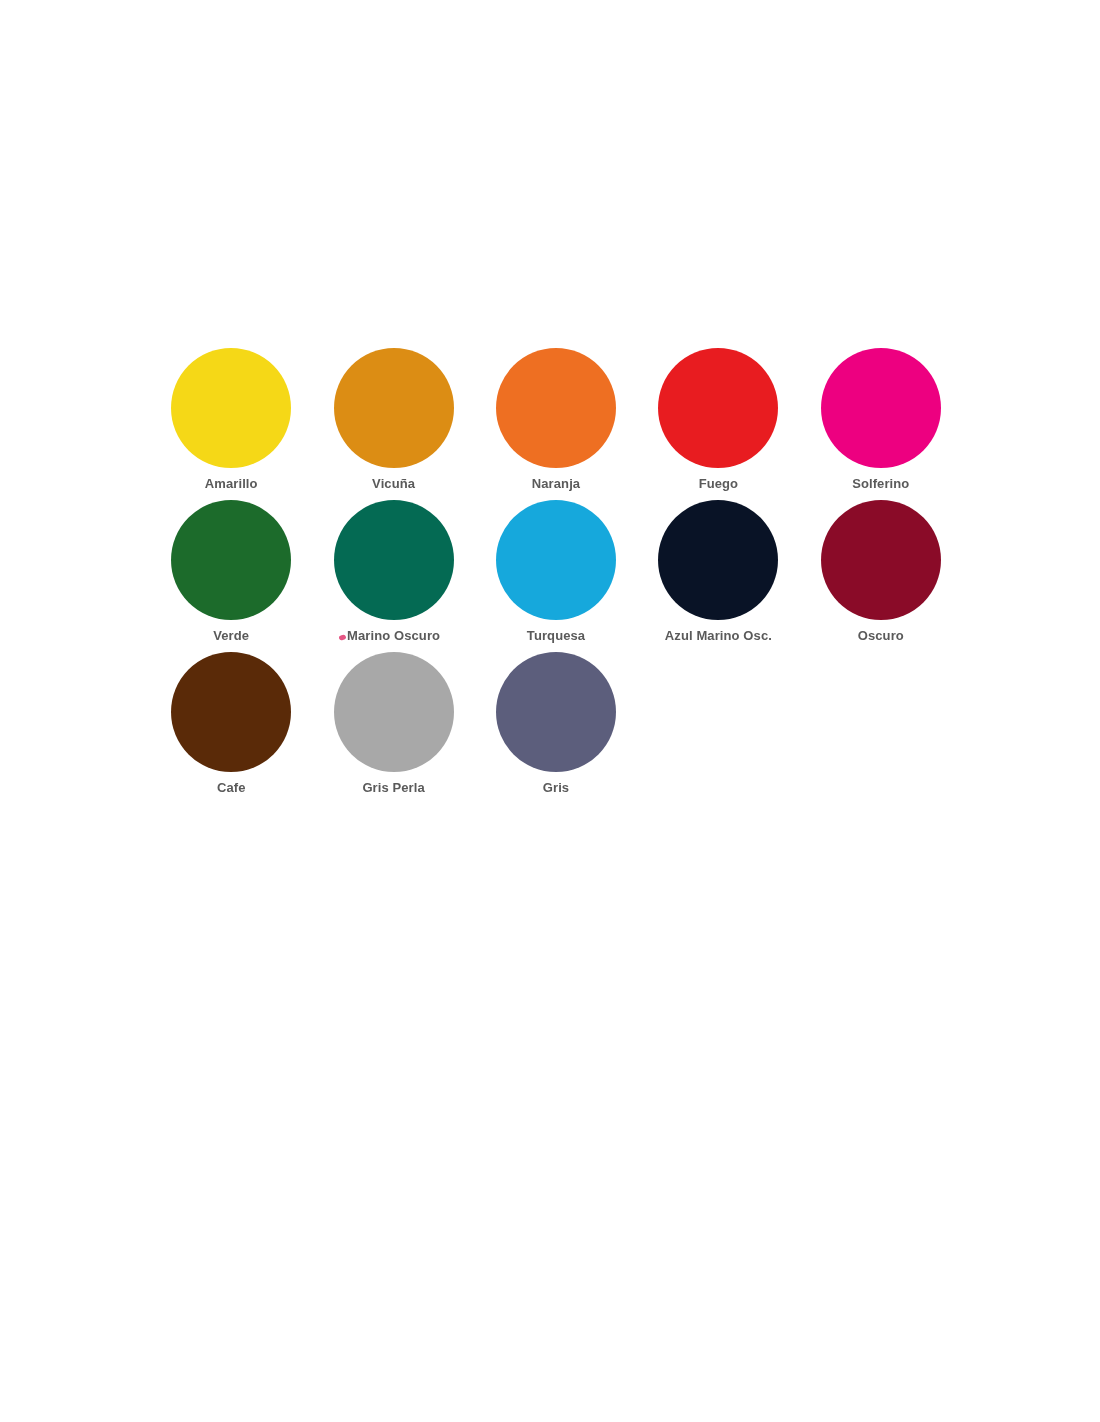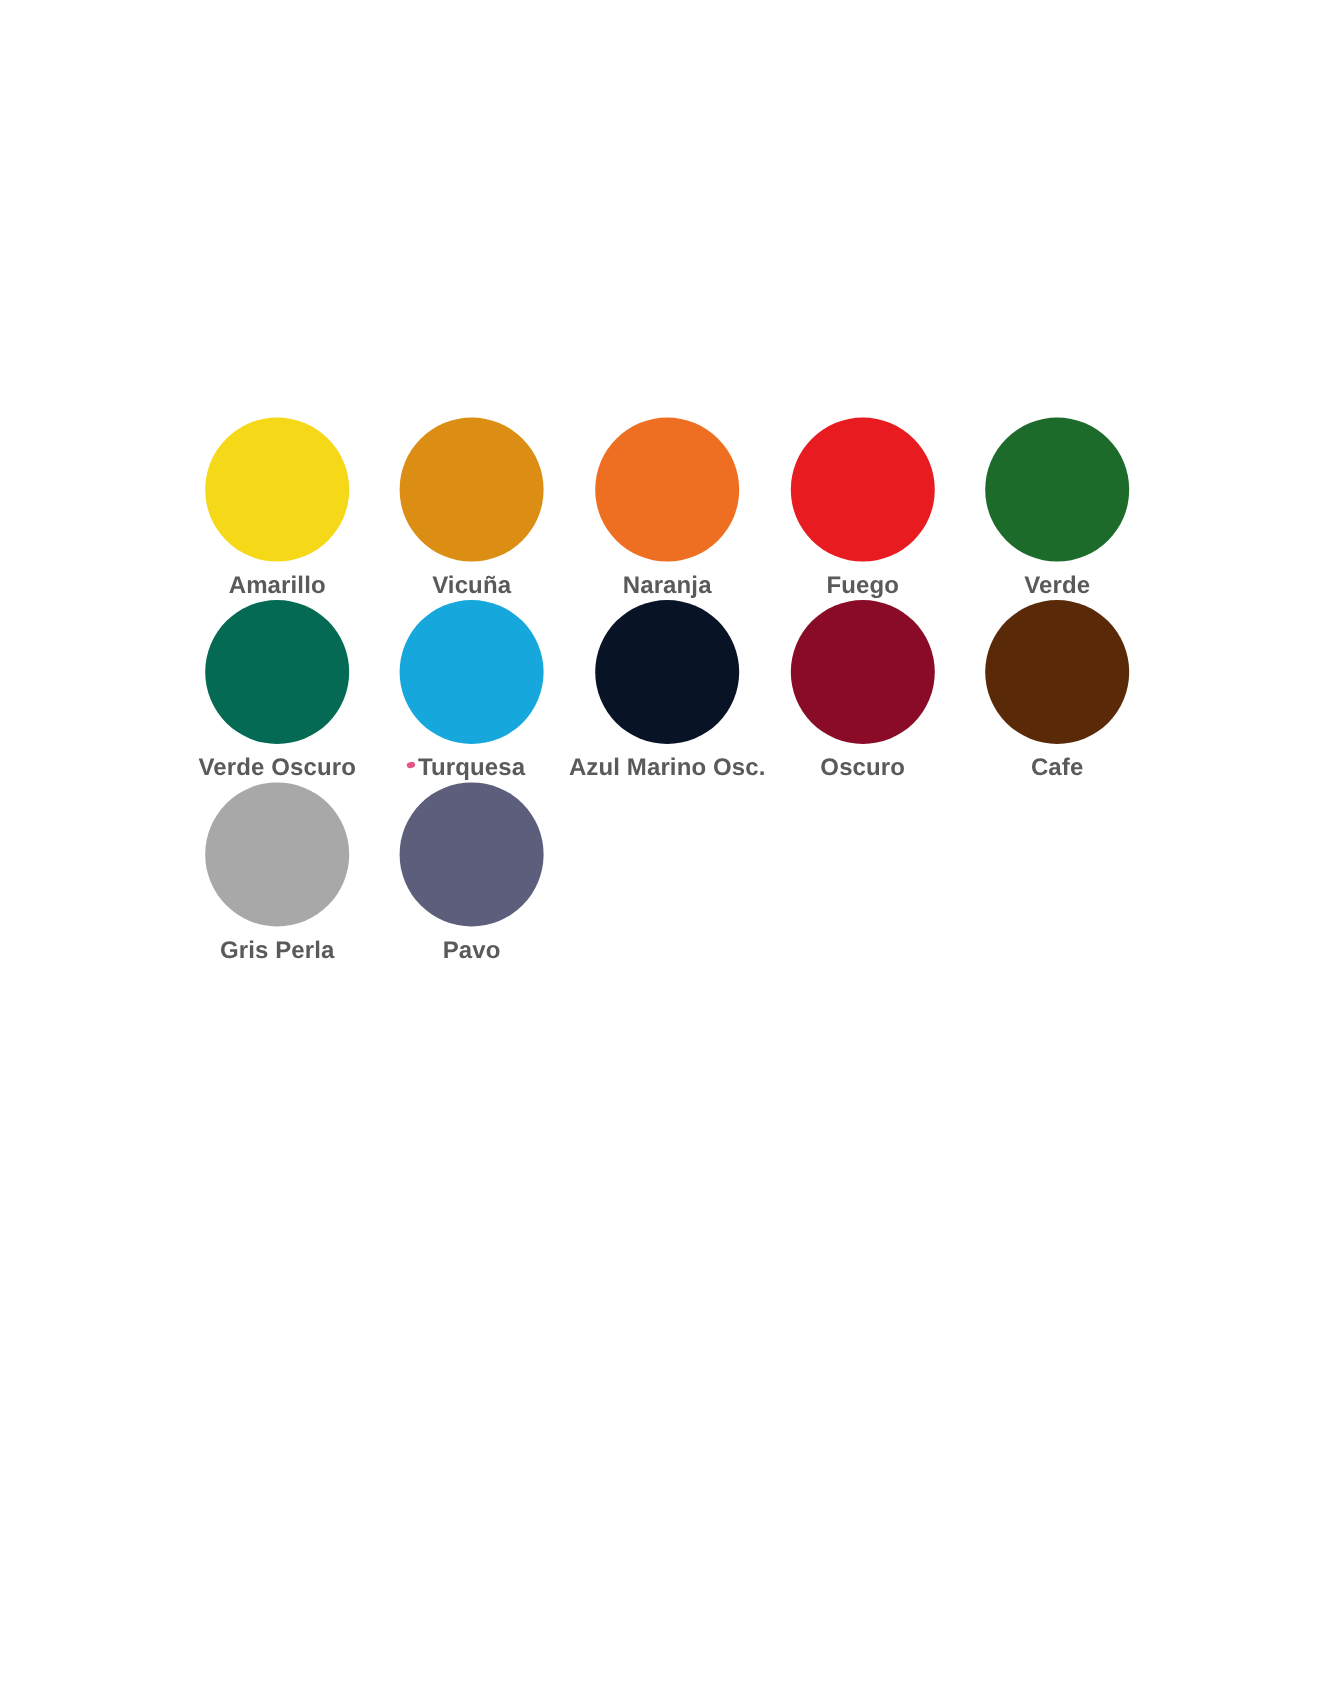--- a/index.html
+++ b/index.html
@@ -46,21 +46,21 @@
 
   .swatch-dot {
     width: 120px;
     height: 120px;
     border-radius: 50%;
     display: block;
   }
 
   .swatch-label {
     margin-top: 9px;
-    font-size: 20px;
+    font-size: 13px;
     font-weight: 600;
     letter-spacing: 0.1px;
     color: #5a5a5a;
     white-space: nowrap;
     text-align: center;
     line-height: 1.1;
   }
 
   
   .speck {
@@ -90,26 +90,30 @@
       </div>
       <div class="swatch-cell">
         <span class="swatch-dot" style="background: rgb(238, 111, 34);"></span>
         <span class="swatch-label">Naranja</span>
       </div>
       <div class="swatch-cell">
         <span class="swatch-dot" style="background: rgb(232, 28, 32);"></span>
         <span class="swatch-label">Fuego</span>
       </div>
       <div class="swatch-cell">
+        <span class="swatch-dot" style="background: rgb(237, 0, 128);"></span>
+        <span class="swatch-label">Solferino</span>
+      </div>
+      <div class="swatch-cell">
         <span class="swatch-dot" style="background: rgb(28, 107, 43);"></span>
         <span class="swatch-label">Verde</span>
       </div>
       <div class="swatch-cell">
         <span class="swatch-dot" style="background: rgb(4, 106, 83);"></span>
-        <span class="swatch-label">Verde Oscuro</span>
+        <span class="swatch-label">Marino Oscuro</span>
       </div>
       <div class="swatch-cell">
         <span class="swatch-dot" style="background: rgb(22, 168, 220);"></span>
         <span class="swatch-label">Turquesa</span>
       </div>
       <div class="swatch-cell">
         <span class="swatch-dot" style="background: rgb(9, 19, 38);"></span>
         <span class="swatch-label">Azul Marino Osc.</span>
       </div>
       <div class="swatch-cell">
@@ -119,21 +123,21 @@
       <div class="swatch-cell">
         <span class="swatch-dot" style="background: rgb(90, 42, 8);"></span>
         <span class="swatch-label">Cafe</span>
       </div>
       <div class="swatch-cell">
         <span class="swatch-dot" style="background: rgb(168, 168, 168);"></span>
         <span class="swatch-label">Gris Perla</span>
       </div>
       <div class="swatch-cell">
         <span class="swatch-dot" style="background: rgb(92, 94, 124);"></span>
-        <span class="swatch-label">Pavo</span>
+        <span class="swatch-label">Gris</span>
       </div>
       <div class="swatch-cell is-empty">
         <span class="swatch-dot"></span>
         <span class="swatch-label"></span>
       </div>
     </div>
   <div class="speck"></div>
 </div>
 
 </body></html>

